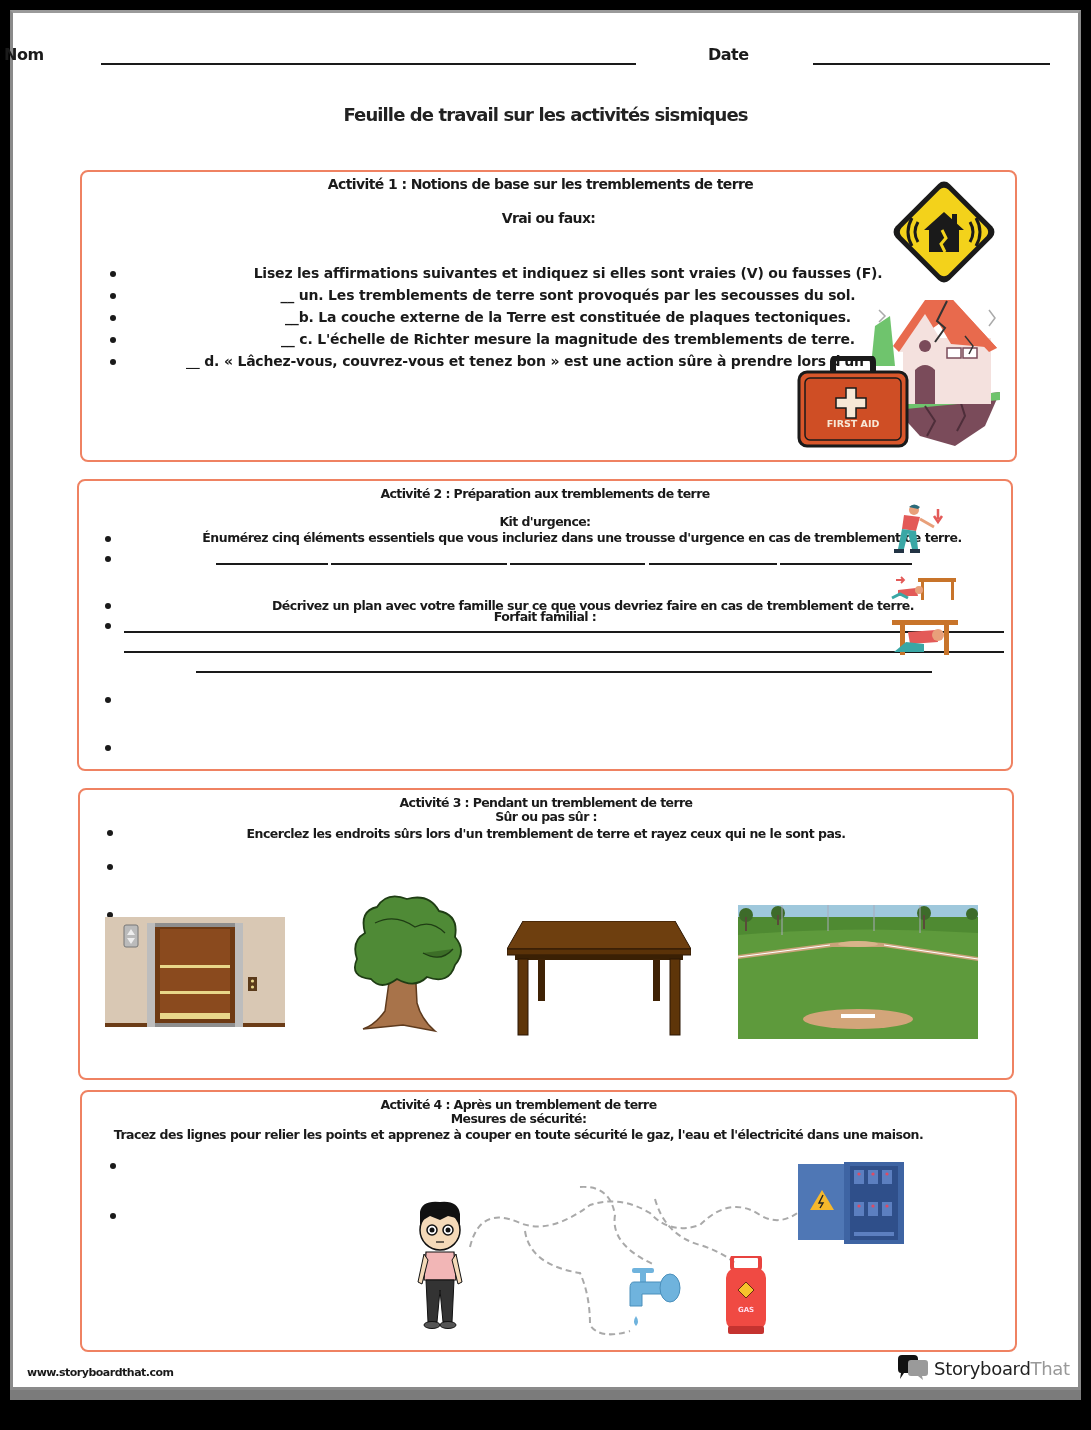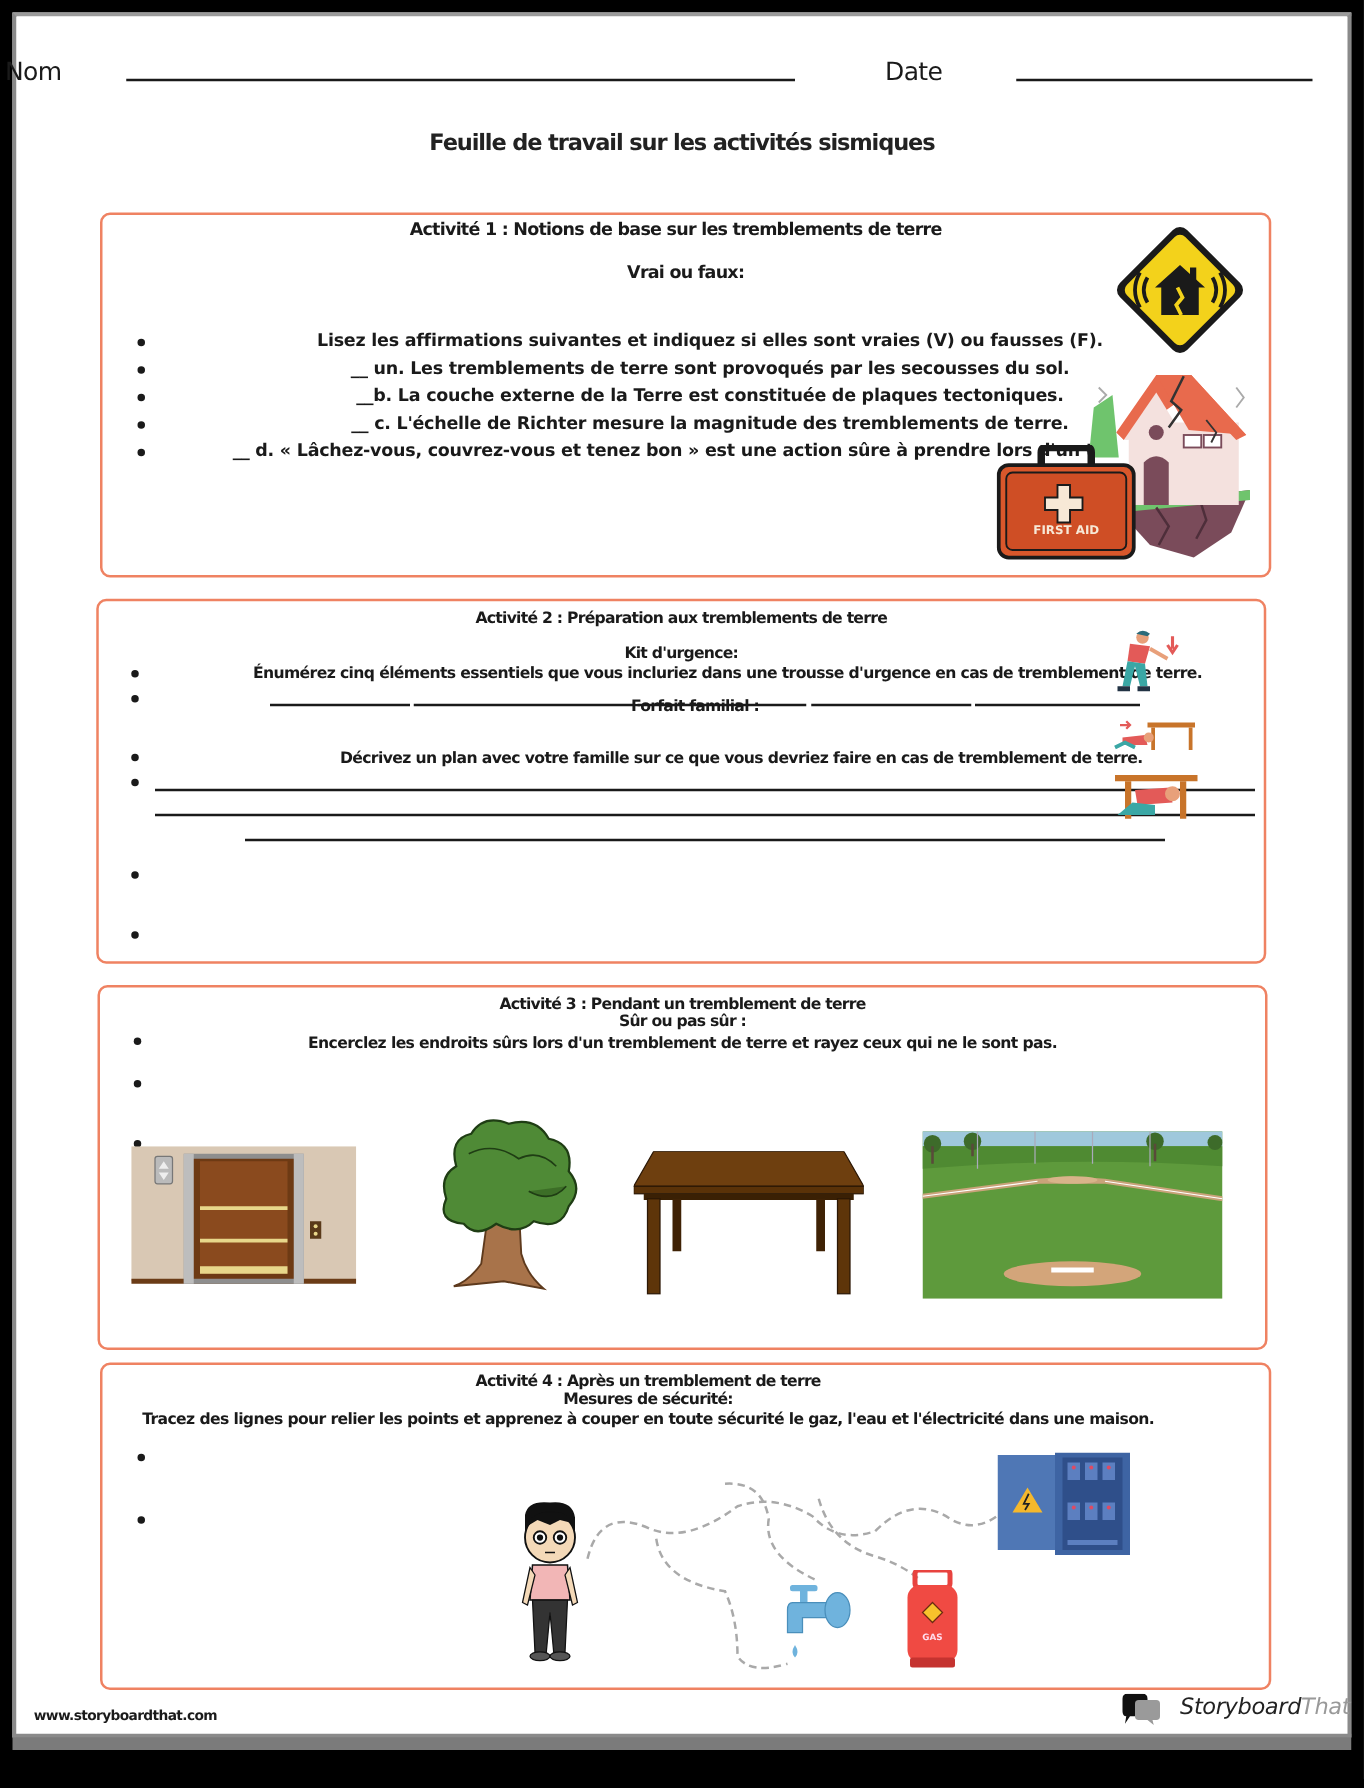--- a/index.html
+++ b/index.html
@@ -7,38 +7,38 @@
   body { position: relative; font-family: "DejaVu Sans", sans-serif; color: #1a1a1a; }
 
   .page {
     position: absolute; left: 10px; top: 10px; width: 1071px; height: 1380px;
     background: #fff; border: 3px solid #8a8a8a; border-top-color: #9a9a9a;
   }
   .page-bottom-bar { position: absolute; left: 10px; top: 1390px; width: 1071px; height: 10px; background: #7b7b7b; }
 
   .abs { position: absolute; }
 
-  .hdr-label { font-size: 20px; font-weight: normal; letter-spacing: -0.5px; }
+  .hdr-label { font-size: 16px; font-weight: bold; letter-spacing: -0.5px; }
   .rule { position: absolute; height: 2px; background: #1a1a1a; }
 
   .title { position: absolute; left: 0; top: 104px; width: 1091px; text-align: center;
            font-size: 18px; font-weight: bold; letter-spacing: -0.9px; color: #222; }
 
   .card { position: absolute; border: 2px solid #ef8262; border-radius: 8px; background: #fff; }
 
   .center-line { position: absolute; text-align: center; white-space: nowrap; }
   .bullet { position: absolute; width: 6px; height: 6px; border-radius: 50%; background: #1a1a1a; }
 
   .a1-head { font-size: 14px; font-weight: bold; letter-spacing: -0.6px; }
   .a1-item { font-size: 14px; font-weight: bold; letter-spacing: -0.2px; }
   .small-head { font-size: 12.5px; font-weight: bold; letter-spacing: -0.6px; }
   .small-text { font-size: 12.5px; font-weight: bold; letter-spacing: -0.5px; }
 
   .footer-url { position: absolute; left: 27px; top: 1366px; font-size: 11px; font-weight: bold; letter-spacing: -0.5px; }
-  .logo { position: absolute; left: 896px; top: 1355px; display: flex; gap: 14px; font-style: italic; }
+  .logo { position: absolute; left: 896px; top: 1355px; display: flex; align-items: center; gap: 4px; }
   .logo-text { font-size: 18px; color: #222; letter-spacing: -0.3px; }
   .logo-text .light { color: #999; }
 </style>
 </head>
 <body>
 
 <div class="page"></div>
 <div class="page-bottom-bar"></div>
 
 <div class="abs hdr-label" style="left:4px; top:45px;">Nom</div>
@@ -111,21 +111,21 @@
 <div class="bullet" style="left:105px; top:536px;"></div>
 <div class="bullet" style="left:105px; top:556px;"></div>
 <div class="center-line small-text" style="left:77px; top:530px; width:1010px;">Énumérez cinq éléments essentiels que vous incluriez dans une trousse d'urgence en cas de tremblement de terre.</div>
 
 <div class="rule" style="left:216px; top:563px; width:112px;"></div>
 <div class="rule" style="left:331px; top:563px; width:176px;"></div>
 <div class="rule" style="left:510px; top:563px; width:135px;"></div>
 <div class="rule" style="left:649px; top:563px; width:128px;"></div>
 <div class="rule" style="left:780px; top:563px; width:132px;"></div>
 
-<div class="center-line small-head" style="left:77px; top:557px; width:936px;margin-left:11px;">Forfait familial :</div>
+<div class="center-line small-head" style="left:77px; top:609px; width:936px;">Forfait familial :</div>
 <div class="bullet" style="left:105px; top:603px;"></div>
 <div class="bullet" style="left:105px; top:623px;"></div>
 <div class="center-line small-text" style="left:77px; top:598px; width:936px;margin-left:48px;">Décrivez un plan avec votre famille sur ce que vous devriez faire en cas de tremblement de terre.</div>
 
 <div class="rule" style="left:124px; top:631px; width:880px;"></div>
 <div class="rule" style="left:124px; top:651px; width:880px;"></div>
 <div class="rule" style="left:196px; top:671px; width:736px;"></div>
 
 <div class="bullet" style="left:105px; top:697px;"></div>
 <div class="bullet" style="left:105px; top:745px;"></div>

